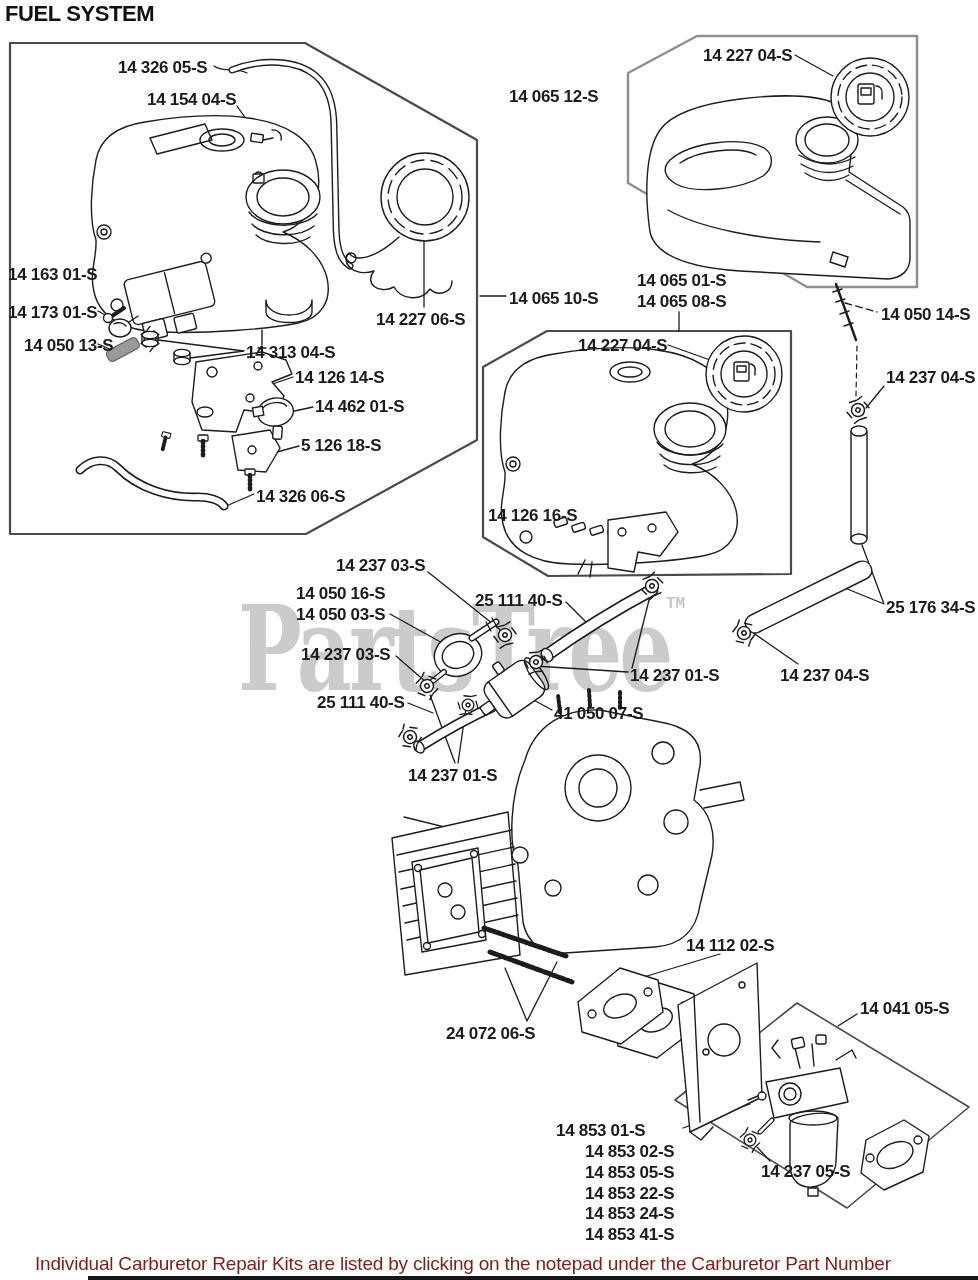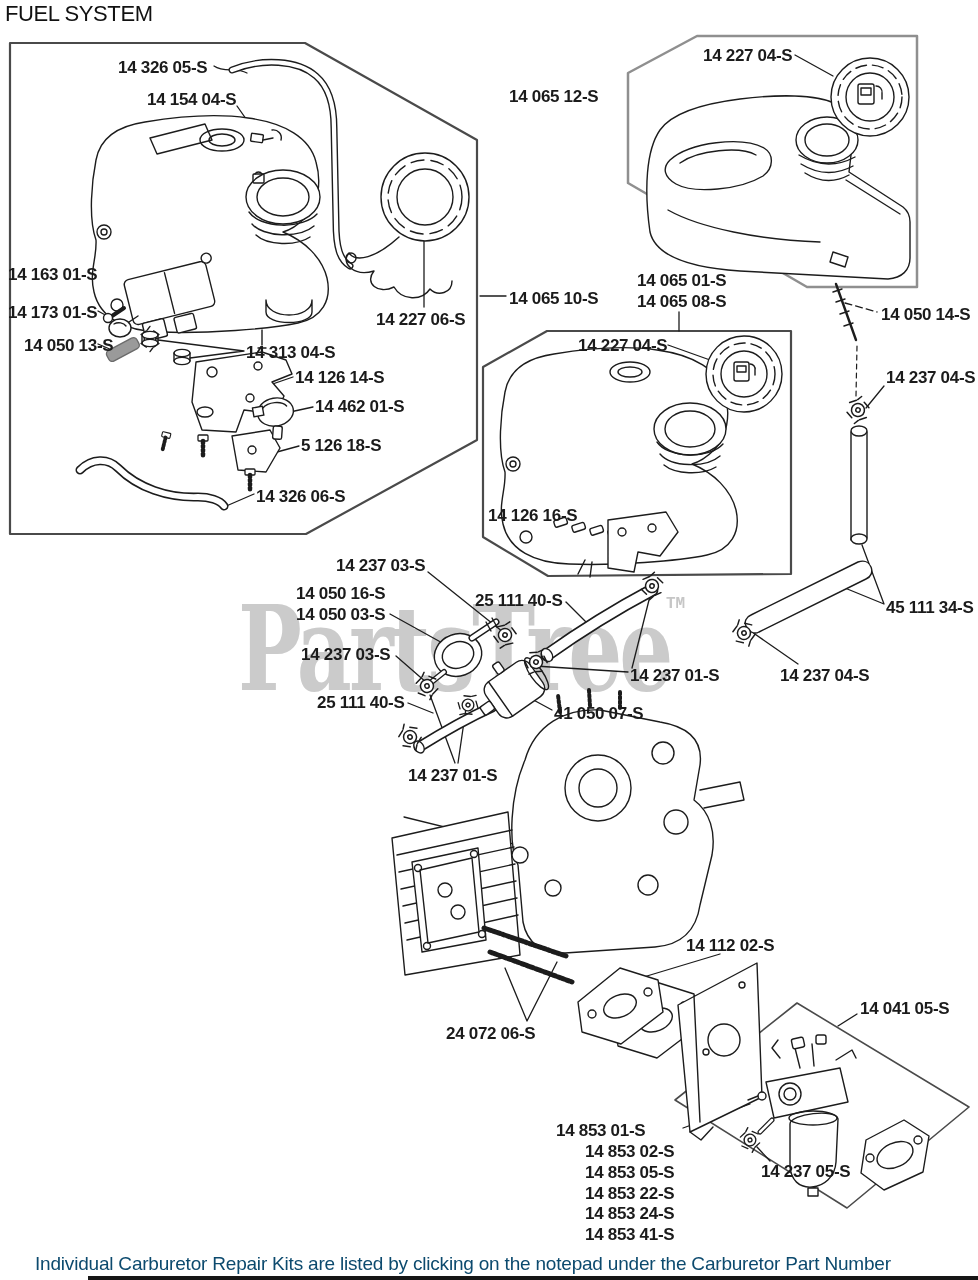--- a/index.html
+++ b/index.html
@@ -8,24 +8,24 @@
   #watermark{position:absolute;left:238px;top:590px;z-index:0;
     font-family:"DejaVu Serif",serif;font-weight:bold;font-size:118px;line-height:1;
     color:#cbcbcb;letter-spacing:-4px;transform:scaleX(0.72);transform-origin:left top;
     white-space:nowrap;}
   #watermark-tm{position:absolute;left:666px;top:595px;z-index:0;
     font-family:Liberation Mono, monospace;font-weight:bold;font-size:16px;color:#c6c6c6;}
   svg.diagram{position:absolute;left:0;top:0;z-index:1;}
   .lbl{position:absolute;z-index:2;font-weight:bold;font-size:17px;line-height:1.22;
        color:#1b1b1b;white-space:nowrap;letter-spacing:-0.3px;}
   .lbl.rt{text-align:right;white-space:normal;}
-  #page-title{position:absolute;left:5px;top:1px;z-index:2;font-weight:normal;
+  #page-title{position:absolute;left:5px;top:1px;z-index:2;font-weight:bold;
        font-size:22px;color:#111;letter-spacing:-0.4px;}
   #footer-note{position:absolute;left:35px;top:1253px;z-index:2;font-size:19px;
-       color:#0c4a6e;letter-spacing:-0.2px;white-space:nowrap;text-align:right;}
+       color:#7f1d1d;letter-spacing:-0.2px;white-space:nowrap;text-align:right;}
   #bottom-line{position:absolute;left:88px;top:1276px;width:890px;height:4px;
        background:#161616;z-index:2;}
 </style>
 </head>
 <body>
 
 <div id="stage">
 
   <div id="watermark">PartsTree</div>
   <div id="watermark-tm">TM</div>
@@ -399,21 +399,21 @@
   <div class="lbl" style="left:376px;top:310px">14 227 06-S</div>
   <div class="lbl" style="left:509px;top:87px">14 065 12-S</div>
   <div class="lbl" style="left:703px;top:46px">14 227 04-S</div>
   <div class="lbl" style="left:637px;top:271px">14 065 01-S</div>
   <div class="lbl" style="left:637px;top:292px">14 065 08-S</div>
   <div class="lbl" style="left:509px;top:289px">14 065 10-S</div>
   <div class="lbl" style="left:881px;top:305px">14 050 14-S</div>
   <div class="lbl" style="left:578px;top:336px">14 227 04-S</div>
   <div class="lbl" style="left:886px;top:368px">14 237 04-S</div>
   <div class="lbl" style="left:488px;top:506px">14 126 16-S</div>
-  <div class="lbl" style="left:886px;top:598px">45 111 34-S</div>
+  <div class="lbl" style="left:886px;top:598px">25 176 34-S</div>
   <div class="lbl" style="left:780px;top:666px">14 237 04-S</div>
   <div class="lbl" style="left:336px;top:556px">14 237 03-S</div>
   <div class="lbl" style="left:296px;top:584px">14 050 16-S</div>
   <div class="lbl" style="left:296px;top:605px">14 050 03-S</div>
   <div class="lbl" style="left:475px;top:591px">25 111 40-S</div>
   <div class="lbl" style="left:301px;top:645px">14 237 03-S</div>
   <div class="lbl" style="left:630px;top:666px">14 237 01-S</div>
   <div class="lbl" style="left:317px;top:693px">25 111 40-S</div>
   <div class="lbl" style="left:554px;top:704px">41 050 07-S</div>
   <div class="lbl" style="left:408px;top:766px">14 237 01-S</div>

